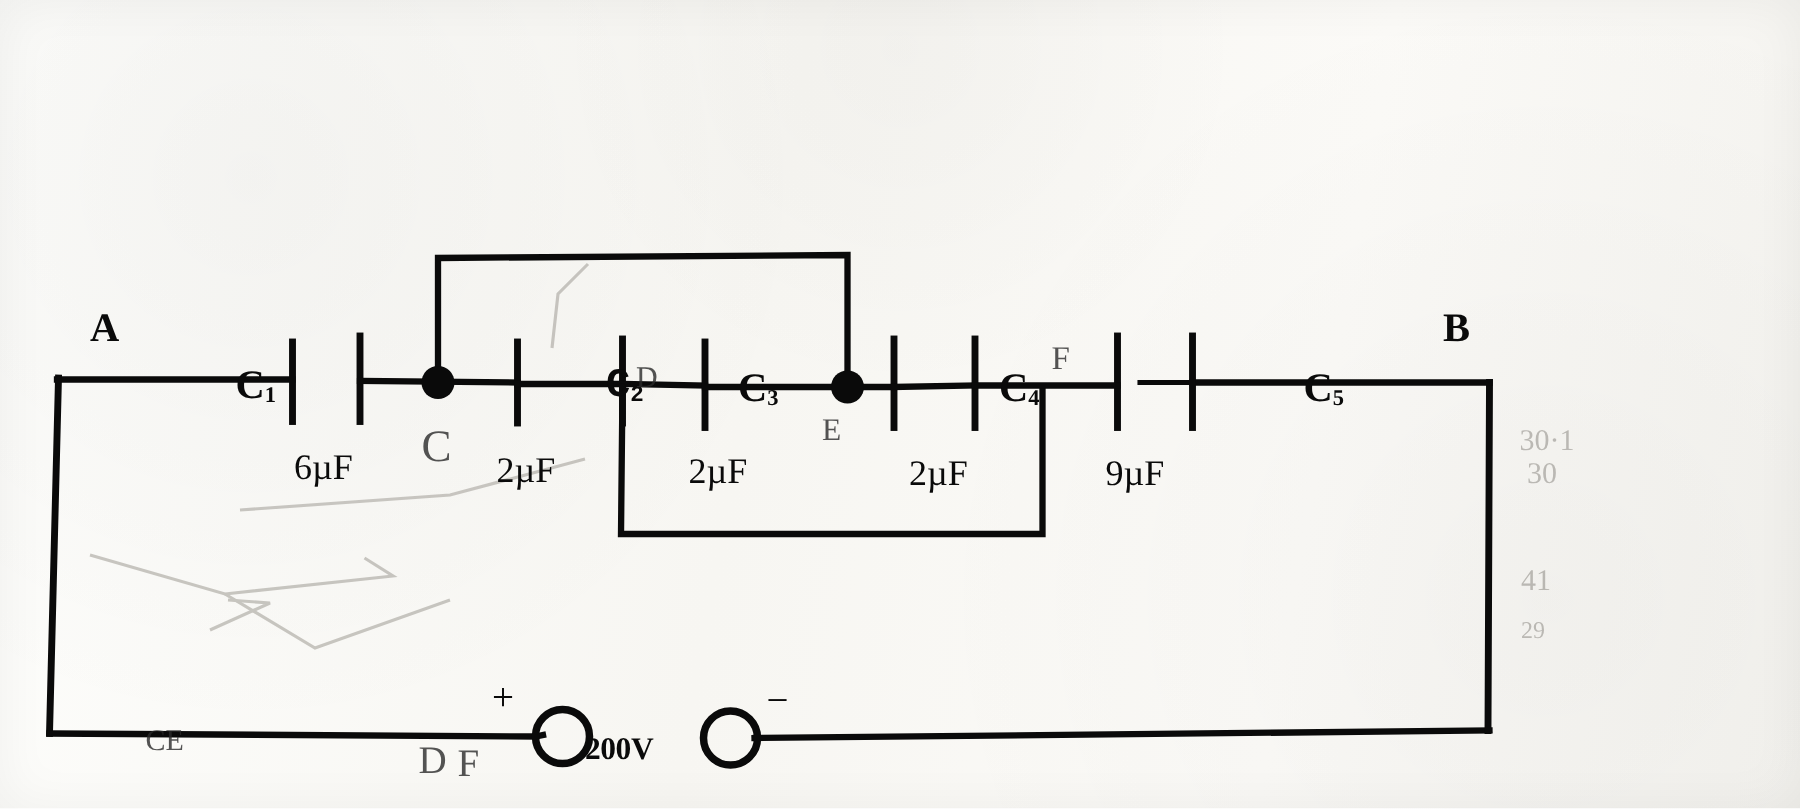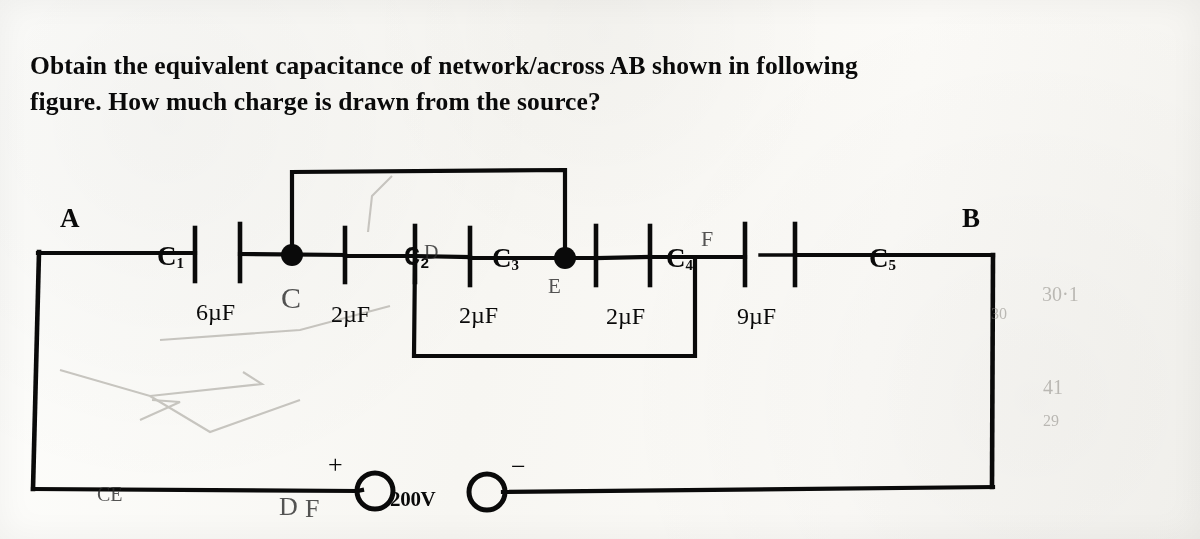--- a/index.html
+++ b/index.html
@@ -101,34 +101,29 @@
     color: #2a2a2a;
     opacity: 0.8;
     white-space: nowrap;
   }
   .pencil-faint {
     position: absolute;
     font-family: "Liberation Serif", serif;
     color: #8d8a84;
     opacity: 0.55;
     white-space: nowrap;
-    margin-left: 29px;
   }
 </style>
 </head>
 <body>
 
 <div id="page">
 
   <div class="paper-tint"></div>
 
-  <div class="question">
-    <span class="l1">Obtain the equivalent capacitance of network/across AB shown in following</span>
-    <span class="l2">figure. How much charge is drawn from the source?</span>
-  </div>
 
   <svg class="circuit" viewBox="0 0 1200 539">
 
     <g stroke="#0a0a0a" fill="none" stroke-linecap="square">
 
       <path d="M 38 253 L 195 253" stroke-width="4.2"></path>
 
       <path d="M 39 252 L 33 489" stroke-width="4.6"></path>
 
       <path d="M 33 489 L 357 491" stroke-width="4.2"></path>
@@ -216,18 +211,18 @@
 
   <div class="pencil" style="left:281px; top:281px; font-size:30px;">C</div>
   <div class="pencil" style="left:424px; top:241px; font-size:20px;">D</div>
   <div class="pencil" style="left:548px; top:274px; font-size:21px;">E</div>
   <div class="pencil" style="left:701px; top:226px; font-size:22px;">F</div>
   <div class="pencil" style="left:97px; top:483px; font-size:20px;">CE</div>
   <div class="pencil" style="left:279px; top:492px; font-size:26px;">D</div>
   <div class="pencil" style="left:305px; top:494px; font-size:26px;">F</div>
 
   <div class="pencil-faint" style="left:1013px; top:283px; font-size:20px;">30·1</div>
-  <div class="pencil-faint" style="left:962px; top:305px; font-size:16px;">30</div>
+  <div class="pencil-faint" style="left:1018px; top:305px; font-size:20px;">30</div>
   <div class="pencil-faint" style="left:1014px; top:376px; font-size:20px;">41</div>
   <div class="pencil-faint" style="left:1014px; top:412px; font-size:16px;">29</div>
 
   <div class="edge-shadow"></div>
 </div>
 
 </body></html>

